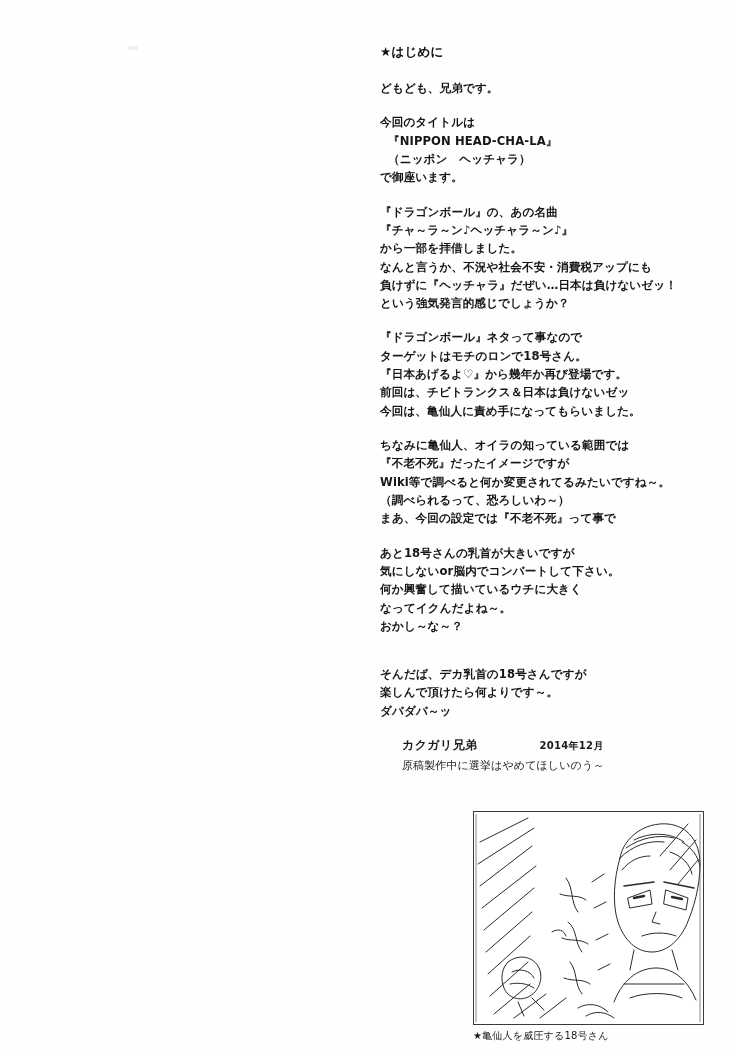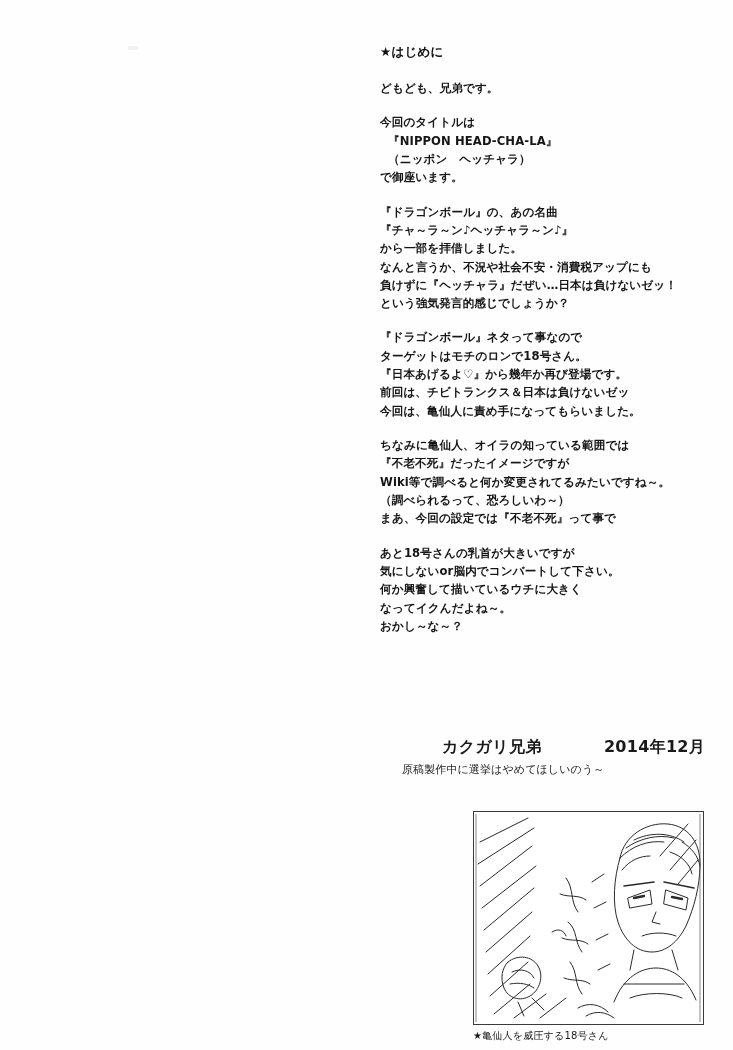--- a/index.html
+++ b/index.html
@@ -52,27 +52,26 @@
     position: absolute;
     left: 402px;
     top: 737px;
     width: 310px;
   }
   .sig-row {
     display: flex;
     align-items: baseline;
   }
   .sig-name {
-    font-size: 16px;
+    font-size: 12px;
     font-weight: bold;
     letter-spacing: 0.4px;
-    margin-left: 40px;
   }
   .sig-date {
-    font-size: 16px;
+    font-size: 10px;
     font-weight: bold;
     margin-left: 62px;
     letter-spacing: 0.3px;
   }
   .sig-note {
     font-size: 11px;
     margin-top: 4px;
     color: #222;
     letter-spacing: 0.1px;
   }
@@ -156,20 +155,25 @@
     </p>
 
     <p class="para gap-lg">
       <span class="ln">あと18号さんの乳首が大きいですが</span>
       <span class="ln">気にしないor脳内でコンバートして下さい。</span>
       <span class="ln">何か興奮して描いているウチに大きく</span>
       <span class="ln">なってイクんだよね～。</span>
       <span class="ln">おかし～な～？</span>
     </p>
 
+    <p class="para">
+      <span class="ln">そんだば、デカ乳首の18号さんですが</span>
+      <span class="ln">楽しんで頂けたら何よりです～。</span>
+      <span class="ln">ダバダバ～ッ</span>
+    </p>
 
   </div>
 
   <div class="signature-block">
     <div class="sig-row">
       <span class="sig-name">カクガリ兄弟</span>
       <span class="sig-date">2014年12月</span>
     </div>
     <div class="sig-note">原稿製作中に選挙はやめてほしいのう～</div>
   </div>

